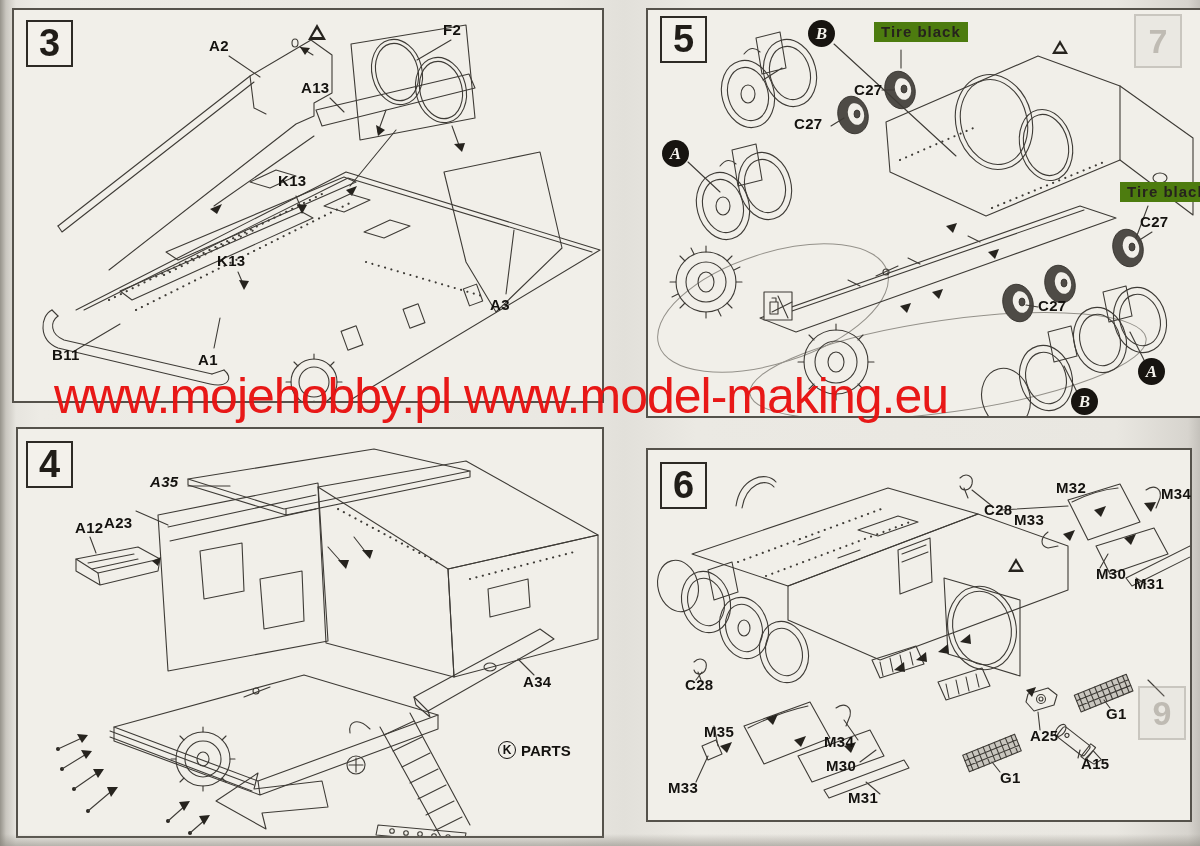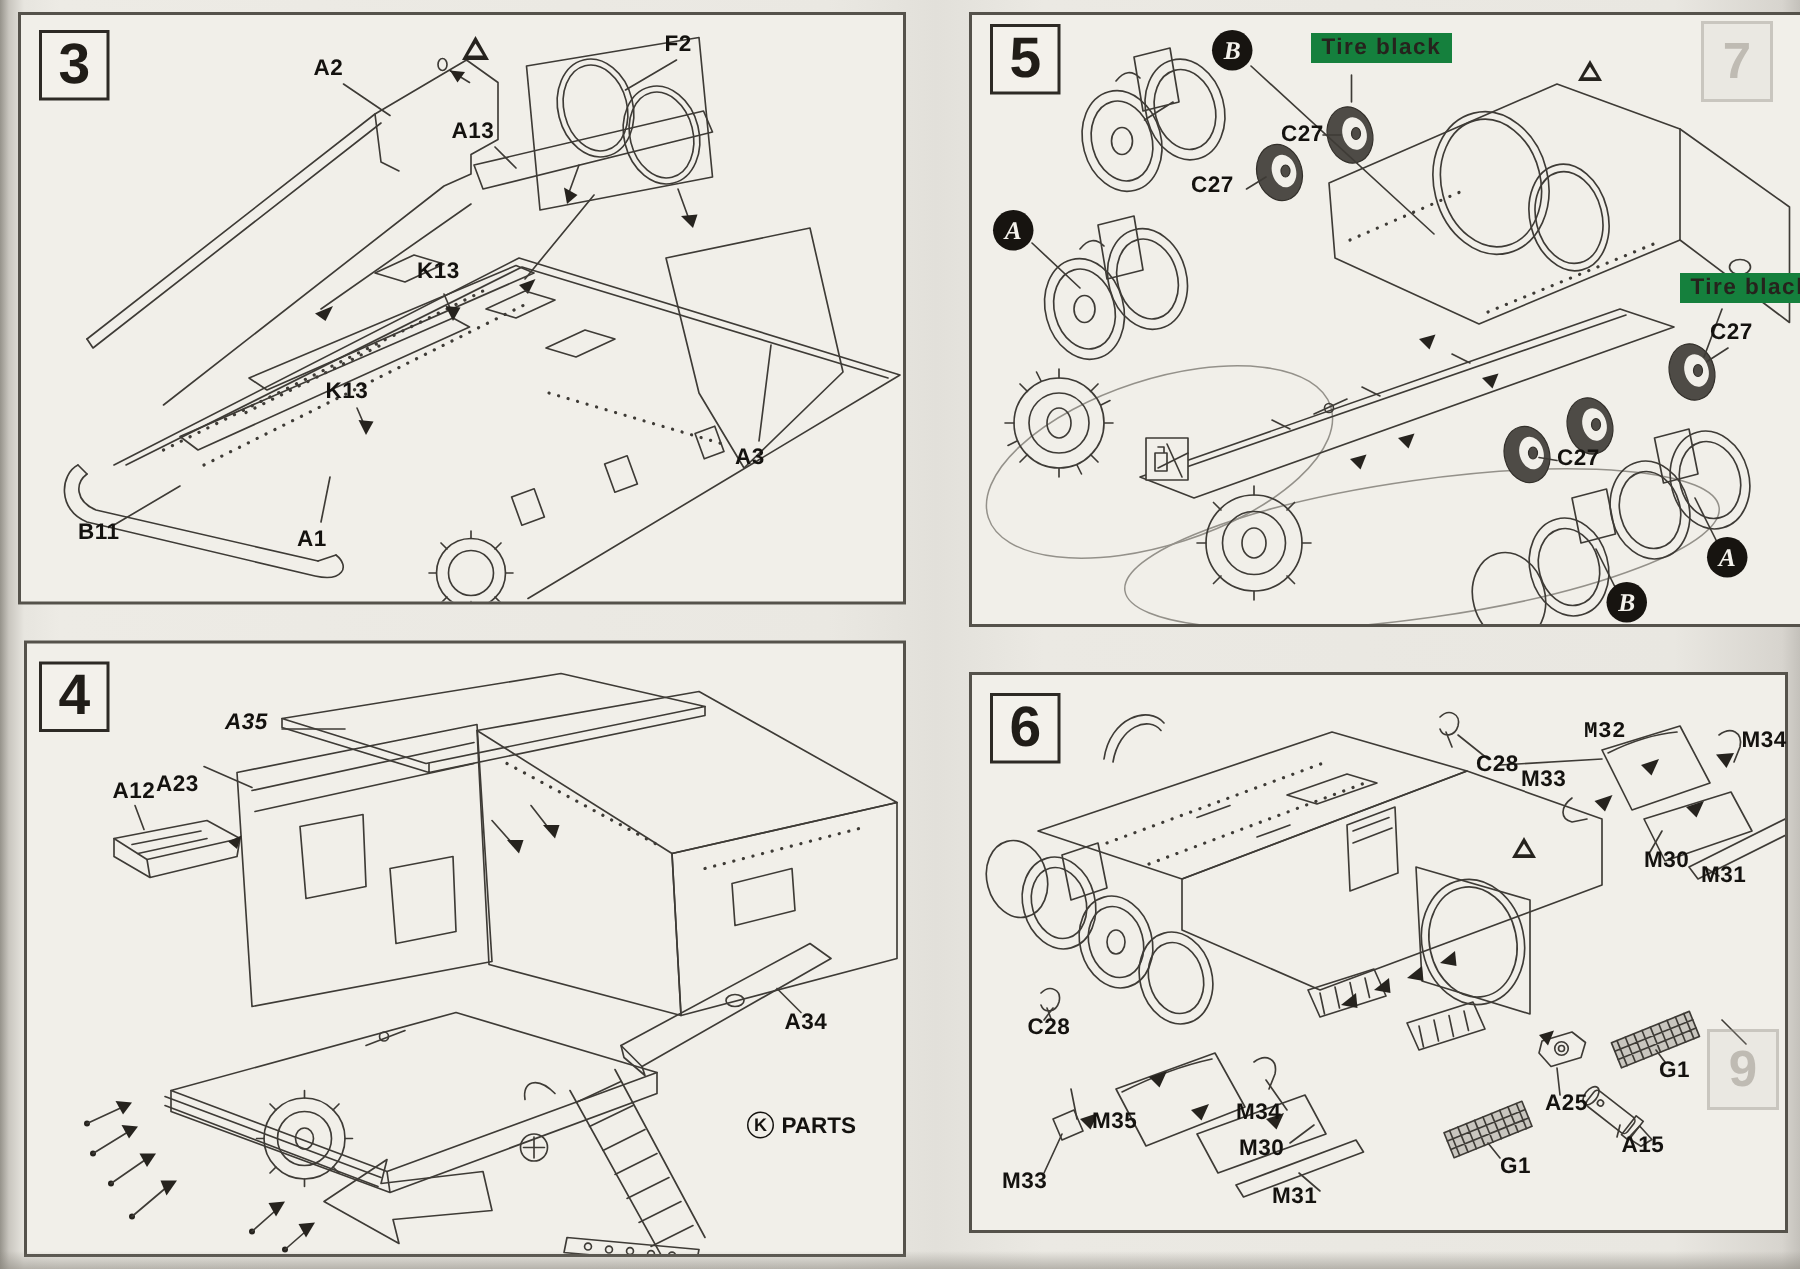--- a/index.html
+++ b/index.html
@@ -8,21 +8,21 @@
   .page{position:relative;width:1200px;height:846px;overflow:hidden;
         background:linear-gradient(90deg,#96938b 0px,#c9c6bf 6px,#e7e5df 16px,#edebe5 40px,#eae8e2 46%,#e2e0da 52%,#ebe9e3 58%,#e9e7e1 93%,#d7d4ce 99%,#c4c1bb 100%);}
   .edge-bottom{position:absolute;left:0;right:0;bottom:0;height:12px;
         background:linear-gradient(180deg,rgba(150,146,138,0) 0,rgba(138,134,126,.55) 100%);}
   .panel{position:absolute;background:#f1efe9;border:2px solid #55524b;box-sizing:border-box;}
   .stepbox{position:absolute;width:47px;height:47px;border:2.5px solid #2d2a25;
         display:flex;align-items:center;justify-content:center;
         font:bold 38px "Liberation Sans",sans-serif;color:#201d18;background:#f3f1eb;box-sizing:border-box;}
   .part-label{position:absolute;font:bold 15px/1.1 "Liberation Sans",sans-serif;
         color:#14120f;letter-spacing:.3px;white-space:nowrap;}
-  .badge{position:absolute;background:#15803d;color:#26231d;padding:2px 7px 3px;
+  .badge{position:absolute;background:#4d7c0f;color:#26231d;padding:2px 7px 3px;
         font:bold 15px/1 "Liberation Sans",sans-serif;letter-spacing:1px;white-space:nowrap;}
   .callout{position:absolute;width:27px;height:27px;border-radius:50%;background:#171410;
         color:#f4f2ec;display:flex;align-items:center;justify-content:center;
         font:bold italic 17px/1 "Liberation Serif",serif;}
   .kparts{position:absolute;display:flex;align-items:center;gap:5px;
         font:bold 15px/1 "Liberation Sans",sans-serif;color:#14120f;}
   .kparts .kcirc{width:18px;height:18px;border:1.7px solid #14120f;border-radius:50%;
         display:flex;align-items:center;justify-content:center;
         font:bold 12px/1 "Liberation Sans",sans-serif;box-sizing:border-box;}
   .watermark{position:absolute;left:54px;top:371px;z-index:50;white-space:nowrap;
@@ -466,35 +466,36 @@
       <path class="ln" d="M66,276 L70,296"></path>
       <path class="ln" d="M210,290 L196,270"></path>
       <path class="ln" d="M212,312 L228,300"></path>
       <path class="ln" d="M48,332 L60,306"></path>
       <path class="ln" d="M232,344 L218,332"></path>
     </svg>
     <div class="stepbox" style="left:12px;top:12px;">
         <span>6</span>
       </div>
     <div class="part-label" style="left:336px;top:52px;">C28</div>
-    <div class="part-label" style="left:408px;top:30px;font-family:Liberation Mono, monospace;">M32</div>
+    <div class="part-label" style="left:408px;top:30px;">M32</div>
     <div class="part-label" style="left:513px;top:36px;">M34</div>
     <div class="part-label" style="left:366px;top:62px;">M33</div>
     <div class="part-label" style="left:448px;top:116px;">M30</div>
     <div class="part-label" style="left:486px;top:126px;">M31</div>
     <div class="part-label" style="left:37px;top:227px;">C28</div>
-    <div class="part-label" style="left:56px;top:290px;margin-left:24px;">M35</div>
+    <div class="part-label" style="left:56px;top:274px;">M35</div>
     <div class="part-label" style="left:176px;top:284px;">M34</div>
     <div class="part-label" style="left:178px;top:308px;">M30</div>
     <div class="part-label" style="left:20px;top:330px;">M33</div>
     <div class="part-label" style="left:200px;top:340px;">M31</div>
     <div class="part-label" style="left:458px;top:256px;">G1</div>
     <div class="part-label" style="left:382px;top:278px;">A25</div>
     <div class="part-label" style="left:433px;top:306px;">A15</div>
     <div class="part-label" style="left:352px;top:320px;">G1</div>
   </section>
 
   <div class="ghost" style="left:1134px;top:14px;">7</div>
   <div class="ghost" style="left:1138px;top:686px;">9</div>
 
+  <div class="watermark">www.mojehobby.pl www.model-making.eu</div>
 
   <div class="edge-bottom"></div>
 </div>
 
 </body></html>

